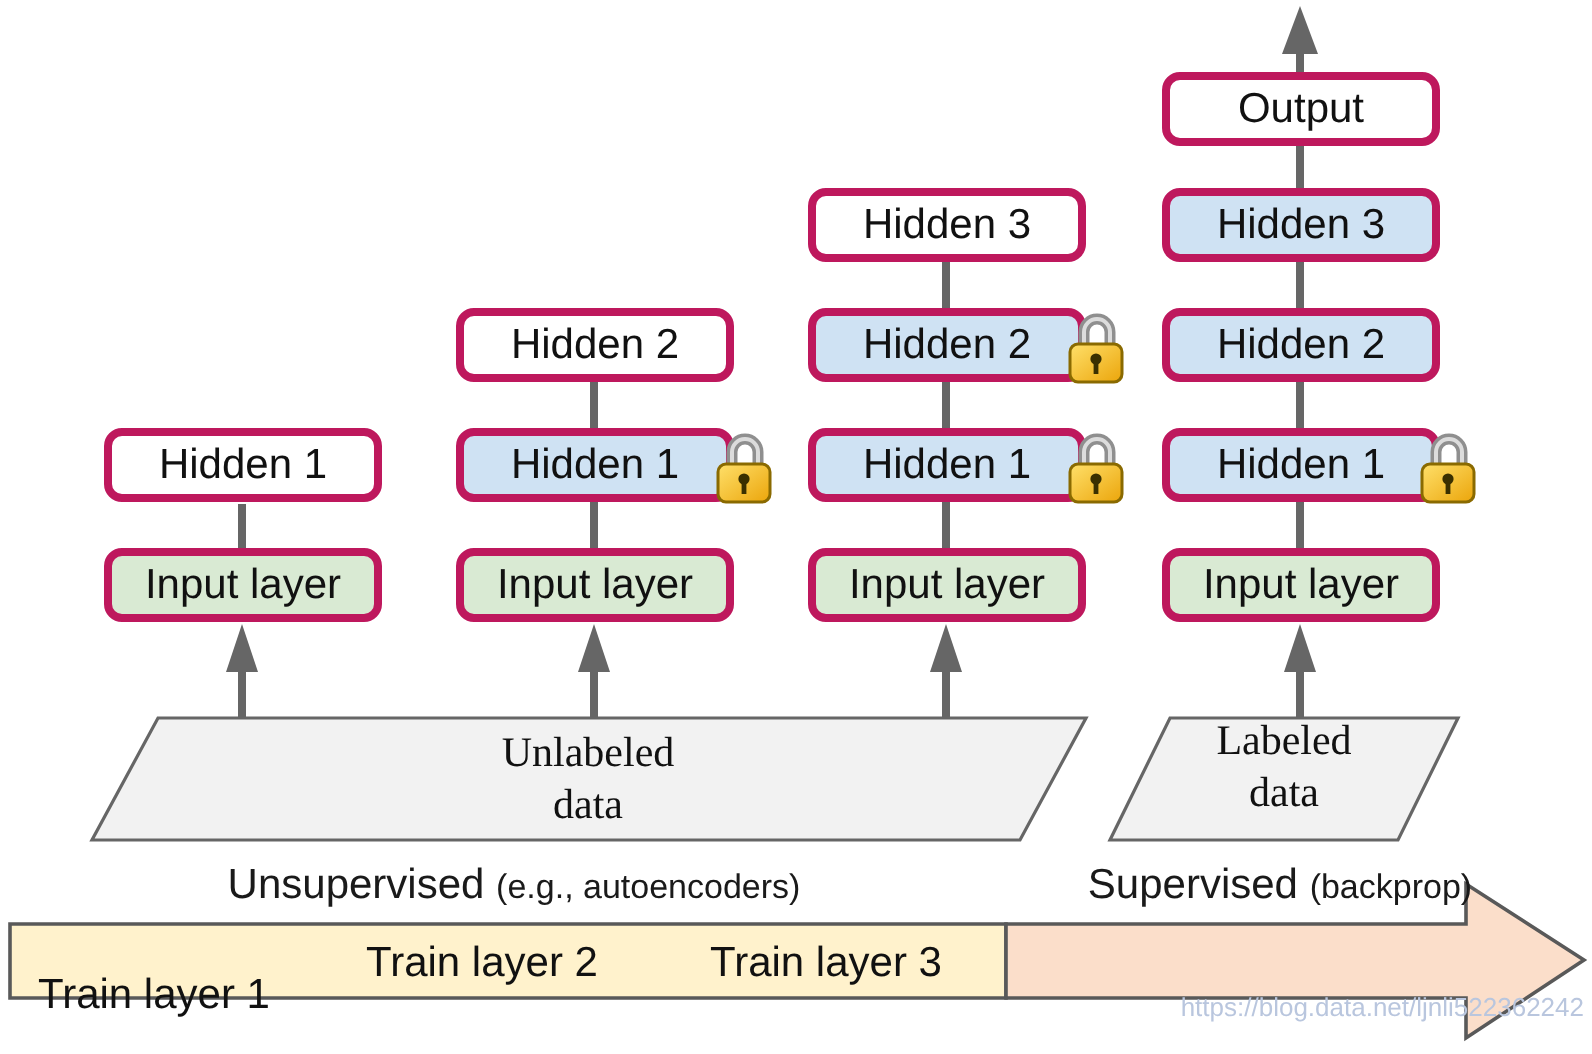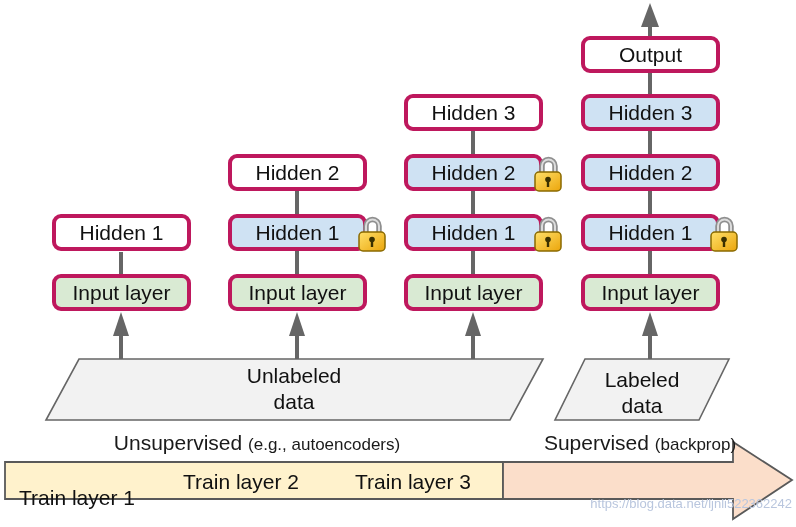--- a/index.html
+++ b/index.html
@@ -12,21 +12,21 @@
     position:absolute;width:139px;height:37px;box-sizing:border-box;
     border:4px solid #be185d;border-radius:9px;background:#fff;
     display:flex;align-items:center;justify-content:center;
     font-size:21px;line-height:1;z-index:2;
   }
   .box.frozen{background:var(--hidden-frozen,#cfe2f3);}
   .box.input{background:var(--input-fill,#d9ead3);}
   .lock{position:absolute;width:32px;height:42px;z-index:3;}
   .data-label{
     position:absolute;z-index:2;text-align:center;font-size:21px;line-height:26px;
-    transform:translateX(-50%);white-space:nowrap;
+    transform:translateX(-50%);white-space:nowrap;font-family:Liberation Serif, serif;
   }
   .phase-label{
     position:absolute;z-index:2;transform:translateX(-50%);white-space:nowrap;
     font-size:21px;color:#1a1a1a;
   }
   .phase-label .note{font-size:17px;}
   .step-label{
     position:absolute;z-index:2;transform:translateX(-50%);white-space:nowrap;
     font-size:21px;color:#111;
   }
@@ -123,21 +123,21 @@
       <use href="#lockSym"></use>
     </svg>
   <svg class="lock" style="left:708px;top:211px" viewBox="0 0 32 42">
       <use href="#lockSym"></use>
     </svg>
 
   <div class="data-label" style="left:294px;top:363px">
     <div>Unlabeled</div>
     <div>data</div>
   </div>
-  <div class="data-label" style="left:642px;top:367px">
+  <div class="data-label" style="left:642px;top:357px">
     <div>Labeled</div>
     <div>data</div>
   </div>
 
   <div class="phase-label" style="left:640px;top:431px">
     <span>Supervised</span>
     <span class="note">(backprop)</span>
   </div>
   <div class="phase-label" style="left:257px;top:431px">
     <span>Unsupervised</span>

